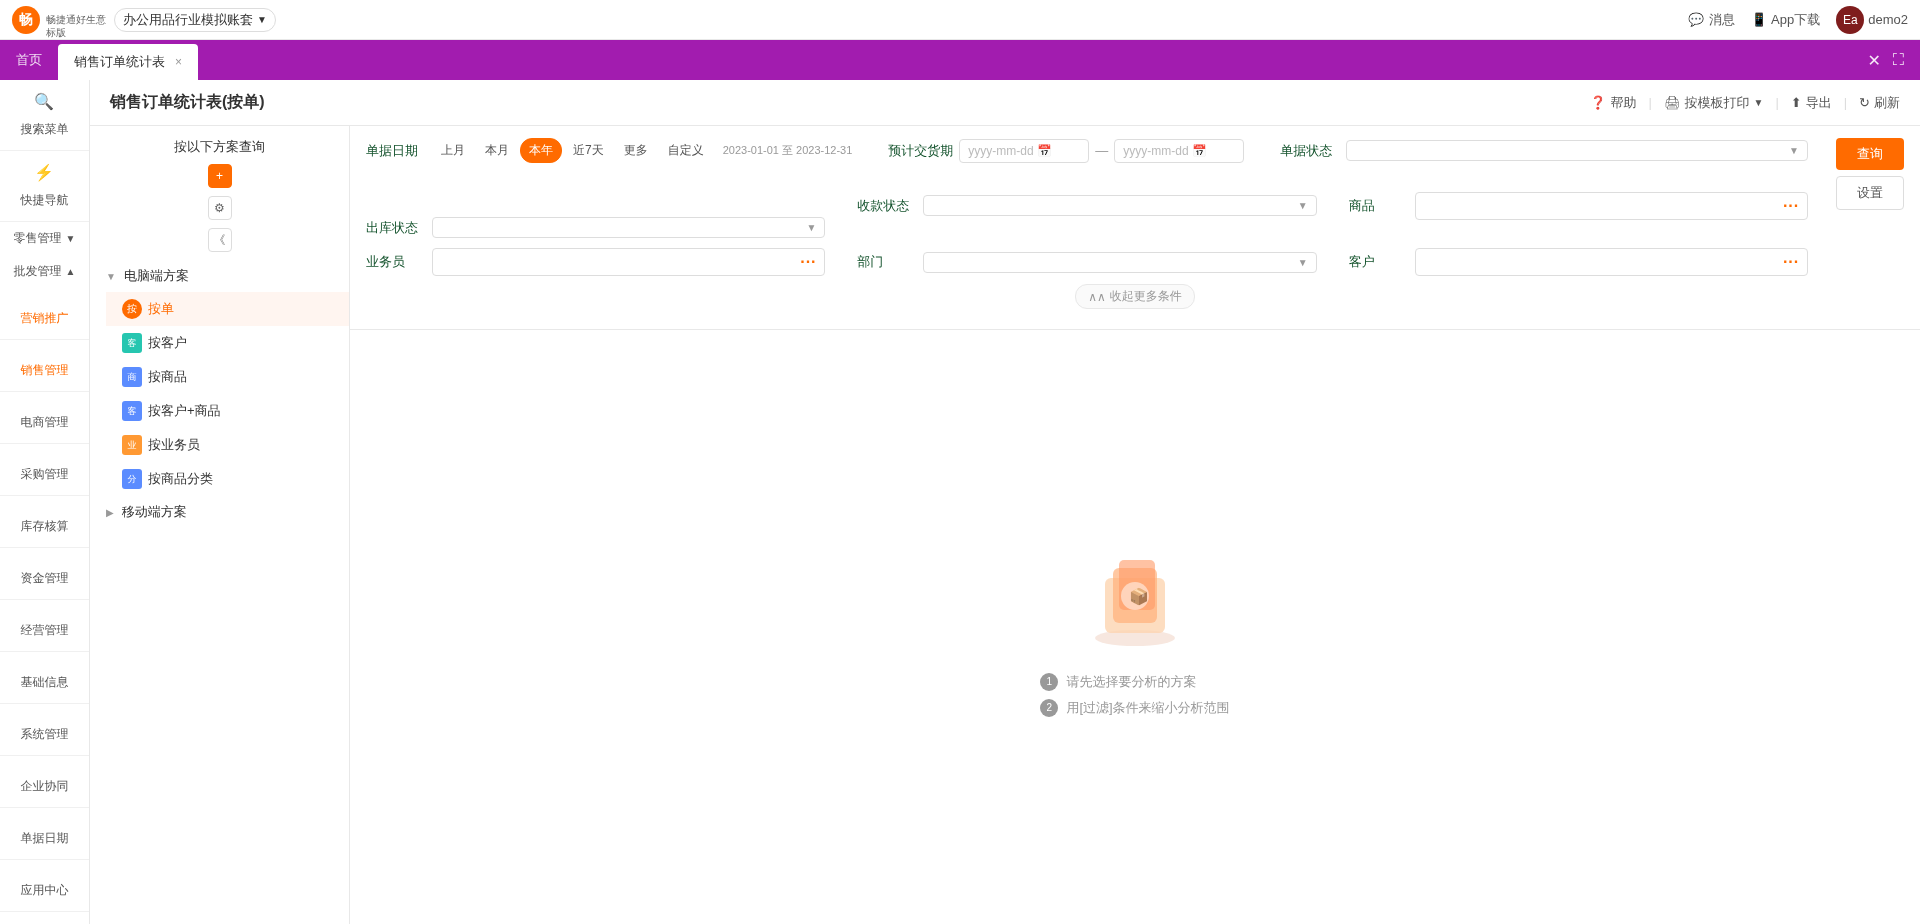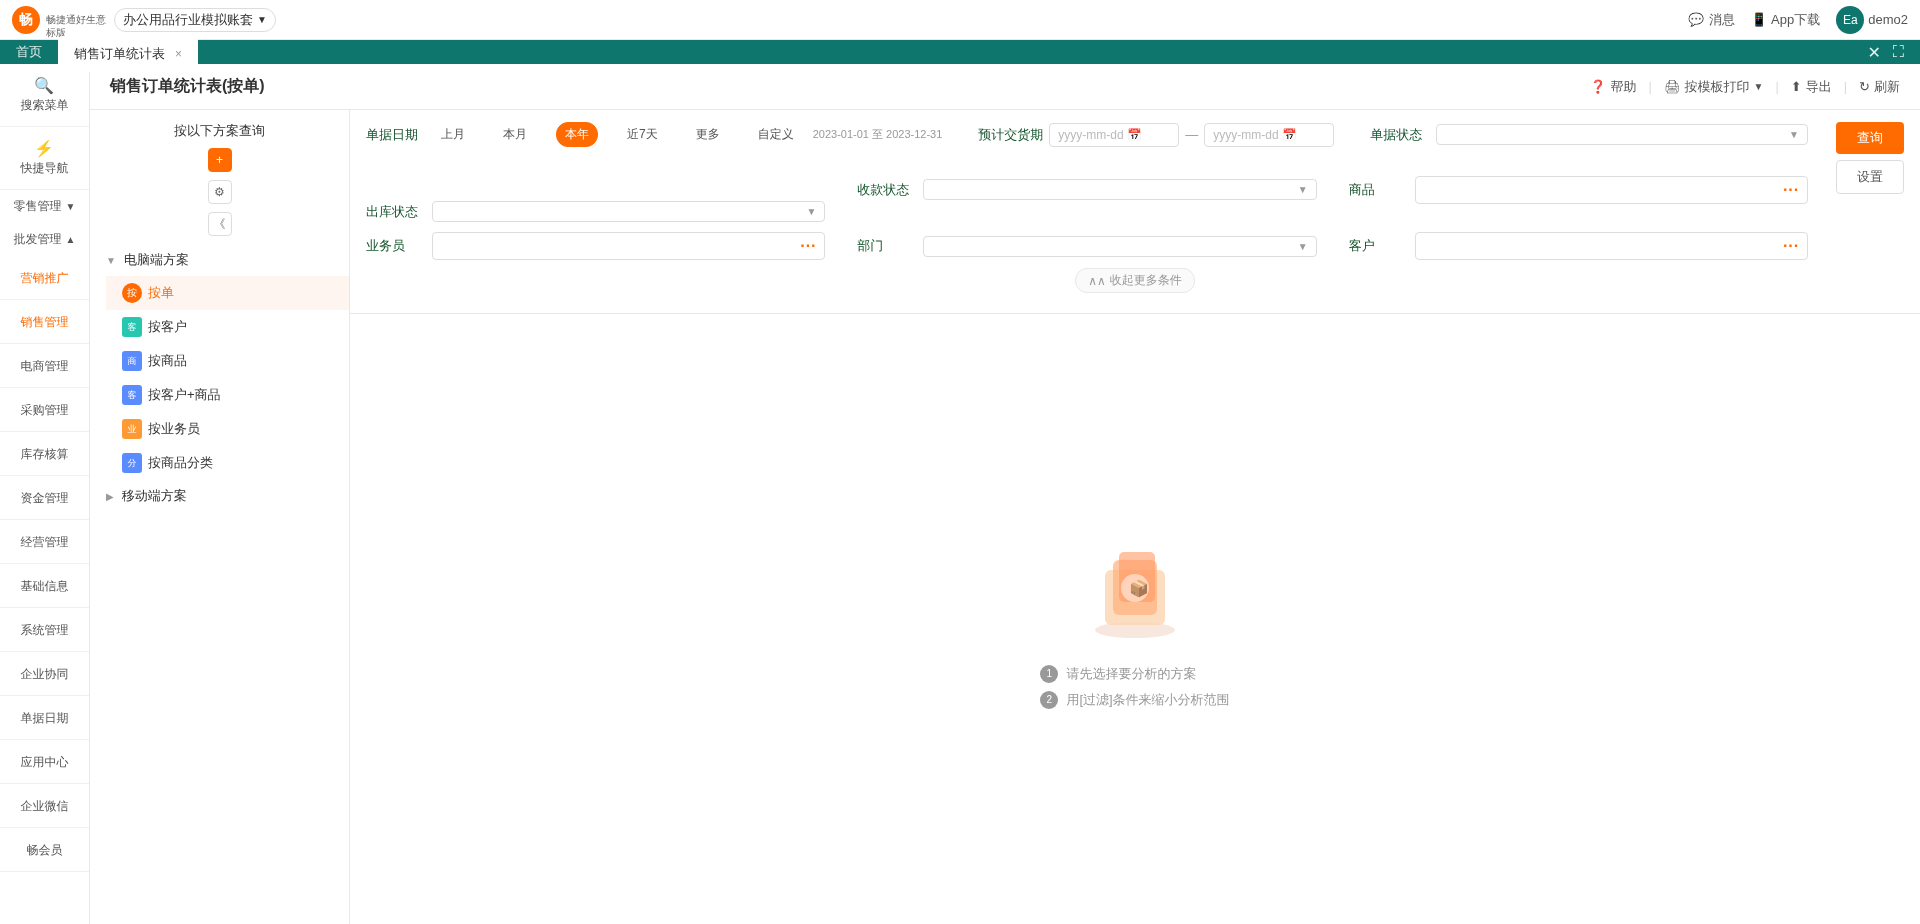--- a/index.html
+++ b/index.html
@@ -7,38 +7,38 @@
 
     
     .top-bar { height: 40px; background: #fff; display: flex; align-items: center; padding: 0 12px; border-bottom: 1px solid #e8e8e8; justify-content: space-between; flex-shrink: 0; }
     .top-bar-left { display: flex; align-items: center; gap: 8px; }
     .logo-box { display: flex; align-items: center; gap: 6px; }
     .logo-icon { width: 28px; height: 28px; background: #ff6b00; border-radius: 50%; display: flex; align-items: center; justify-content: center; color: white; font-size: 14px; font-weight: bold; }
     .app-name { font-size: 11px; color: #666; }
     .workspace-name { font-size: 13px; color: #333; border: 1px solid #ddd; border-radius: 12px; padding: 2px 8px; display: flex; align-items: center; gap: 4px; cursor: pointer; }
     .top-bar-right { display: flex; align-items: center; gap: 16px; }
     .top-right-item { display: flex; align-items: center; gap: 4px; color: #555; cursor: pointer; font-size: 13px; }
-    .avatar { width: 28px; height: 28px; border-radius: 50%; background: #0f766e; display: flex; align-items: center; justify-content: center; color: white; font-size: 12px; }
-
-    
-    .tab-bar { height: 24px; background: #0f766e; display: flex; align-items: center; padding: 0; flex-shrink: 0; position: relative; }
+    .avatar { width: 28px; height: 28px; border-radius: 50%; background: #7f1d1d; display: flex; align-items: center; justify-content: center; color: white; font-size: 12px; }
+
+    
+    .tab-bar { height: 40px; background: #a21caf; display: flex; align-items: center; padding: 0; flex-shrink: 0; position: relative; }
     .tab-item { height: 40px; padding: 0 16px; display: flex; align-items: center; cursor: pointer; color: rgba(255,255,255,0.85); font-size: 13px; gap: 6px; }
     .tab-item.active { background: #fff; color: #333; border-radius: 4px 4px 0 0; margin-top: 4px; height: 36px; }
     .tab-close { color: #999; font-size: 12px; cursor: pointer; margin-left: 4px; }
     .tab-bar-actions { position: absolute; right: 16px; display: flex; gap: 12px; }
     .tab-bar-action { color: rgba(255,255,255,0.9); cursor: pointer; font-size: 16px; }
 
     
     .main-layout { display: flex; flex: 1; overflow: hidden; }
 
     
     .sidebar { width: 90px; background: #fff; border-right: 1px solid #e8e8e8; display: flex; flex-direction: column; flex-shrink: 0; overflow-y: auto; }
     .sidebar-item { padding: 12px 0; text-align: center; cursor: pointer; color: #555; font-size: 12px; border-bottom: 1px solid #f0f0f0; }
     .sidebar-item.active { color: #ff6b00; }
-    .sidebar-item .item-label { margin-top: 2px; }
+    .sidebar-item .item-label { margin-top: 10px; }
     .sidebar-section-header { display: flex; align-items: center; justify-content: center; gap: 4px; color: #555; font-size: 12px; padding: 8px 4px; cursor: pointer; }
 
     
     .content-area { flex: 1; overflow: hidden; display: flex; flex-direction: column; background: #f5f5f5; }
 
     
     .page-header { background: #fff; padding: 12px 20px; display: flex; align-items: center; justify-content: space-between; border-bottom: 1px solid #e8e8e8; flex-shrink: 0; }
     .page-title { font-size: 16px; font-weight: bold; color: #333; }
     .page-actions { display: flex; align-items: center; gap: 12px; }
     .action-btn { display: flex; align-items: center; gap: 4px; color: #555; cursor: pointer; font-size: 13px; }
@@ -296,21 +296,21 @@
       <div class="right-panel">
 
         <div class="filter-area">
           <div class="filter-top-row">
             <div class="filter-main">
 
               <div class="filter-row">
 
                 <div style="display:flex;align-items:center;gap:6px;min-width:0;">
                   <span class="filter-label">单据日期</span>
-                  <div style="display:flex;align-items:center;gap:20px;">
+                  <div style="display:flex;align-items:center;gap:2px;">
                     <div class="date-btn">上月</div>
                     <div class="date-btn">本月</div>
                     <div class="date-btn active">本年</div>
                     <div class="date-btn">近7天</div>
                     <div class="date-btn">更多</div>
                     <div class="date-btn">自定义</div>
                   </div>
                   <span class="date-range-text">2023-01-01 至 2023-12-31</span>
                 </div>
 

